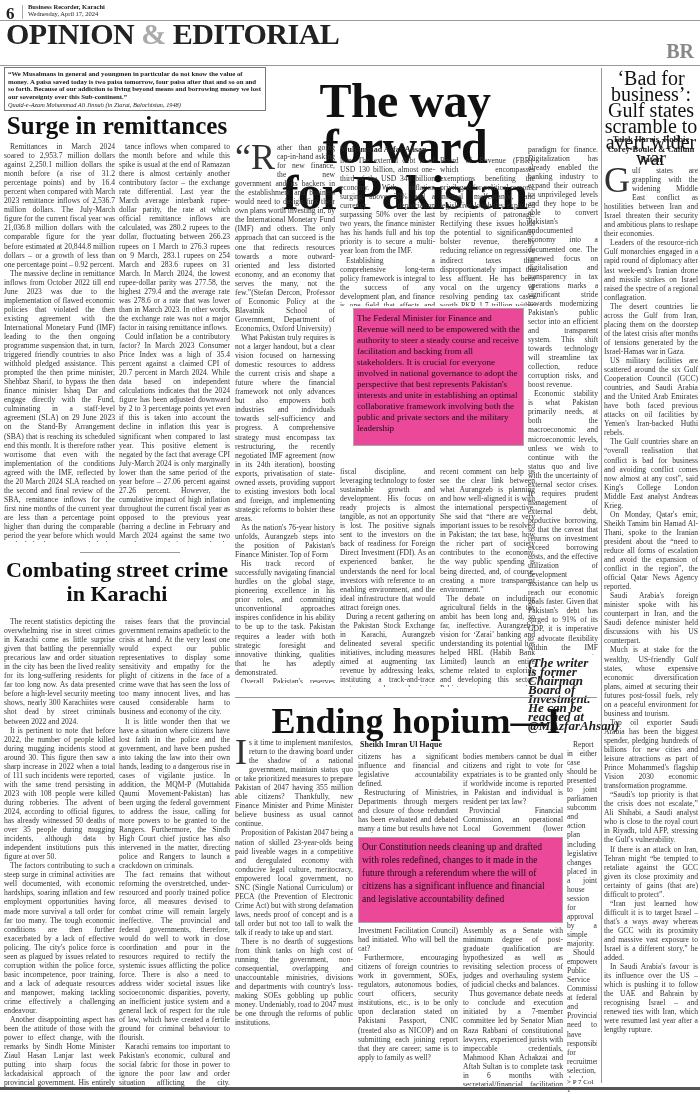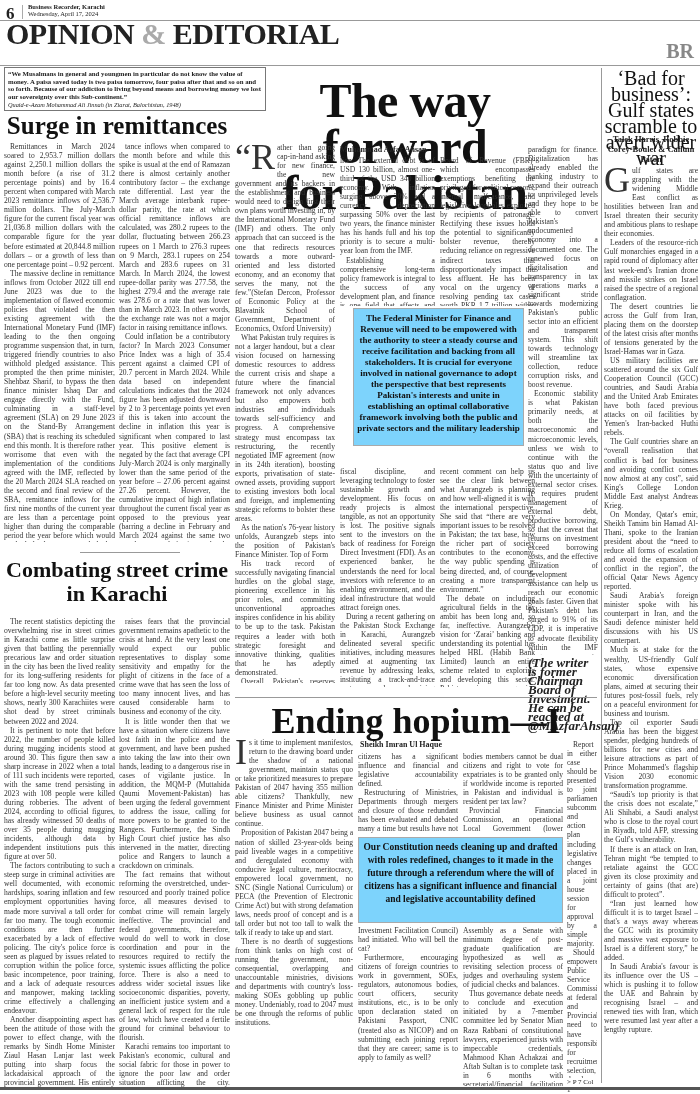--- a/index.html
+++ b/index.html
@@ -10,21 +10,21 @@
 .hr{background:#999}
 .pg{left:6px;top:4px;font-size:17px;font-weight:bold}
 .masth{left:28px;top:3px;font-size:6.5px;line-height:7px}
 .masth b{display:block}
 .title{left:6px;top:17px;font-size:30px;font-weight:bold;letter-spacing:-0.5px}
 .title .amp{color:#aaa}
 .br{right:6px;top:40px;font-size:20px;font-weight:bold;color:#888}
 .quote{left:4px;top:67px;width:262px;height:44px;border:1px solid #777;padding:2px 3px;font-size:6.8px;line-height:7.6px;font-weight:bold}
 .quote i{display:block;font-weight:normal;font-size:6.3px;margin-top:1px}
 h1{font-weight:bold;text-align:center;color:#111;line-height:1}
-.pull{background:#7dd3fc;border:1px solid #aaa;font-weight:bold;text-align:center;color:#111}
+.pull{background:#ec4899;border:1px solid #aaa;font-weight:normal;color:#111}
 .drop{float:left;font-size:36px;line-height:28px;margin-right:2px}
 .sign{font-style:italic;font-weight:bold;font-size:13px;line-height:9px}
 .byl{font-weight:bold;text-align:left;font-size:8px}
 </style>
 </head>
 <body>
 
 <div class="abs pg">6</div>
 <div class="abs" style="left:22px;top:5px;width:1px;height:14px;background:#aaa"></div>
 <div class="abs masth">

